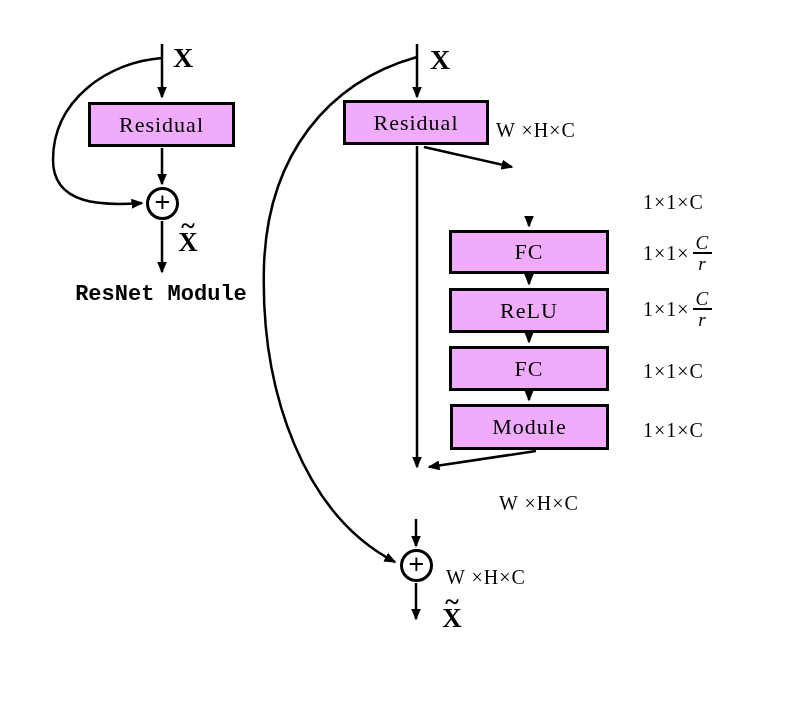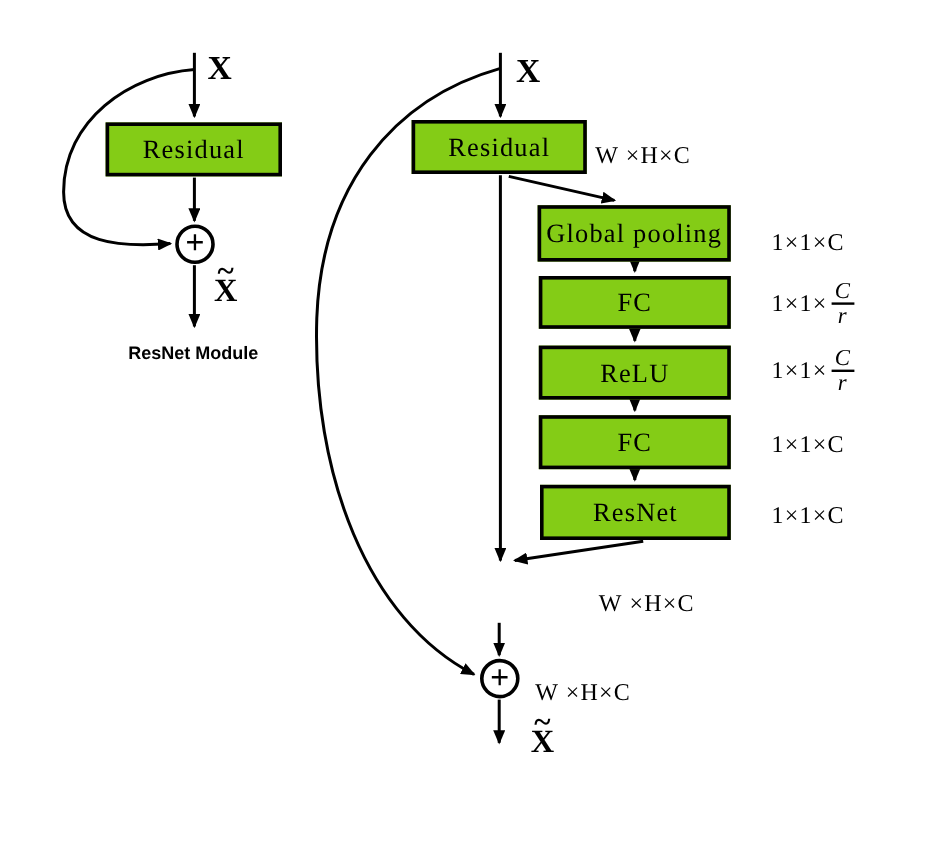--- a/index.html
+++ b/index.html
@@ -2,37 +2,37 @@
 <html><head>
 <meta charset="utf-8">
 <style>
   html,body{margin:0;padding:0;background:#fff;}
   .canvas{
     position:relative;width:792px;height:716px;background:#ffffff;
     font-family:"Liberation Serif","DejaVu Serif",serif;color:#000;overflow:hidden;
   }
   svg.wires{position:absolute;left:0;top:0;width:792px;height:716px;}
   .box{
-    position:absolute;box-sizing:border-box;border:3px solid #000;background:#84cc16;
+    position:absolute;box-sizing:border-box;border:3px solid #000;background:#f0abfc;
     display:flex;align-items:center;justify-content:center;
     font-size:22px;letter-spacing:1px;white-space:nowrap;
   }
   .node{
     position:absolute;box-sizing:border-box;width:33px;height:33px;border:3px solid #000;
     border-radius:50%;background:#fff;display:flex;align-items:center;justify-content:center;
     font-family:"Liberation Sans","DejaVu Sans",sans-serif;font-size:27px;font-weight:400;line-height:1;
     padding-bottom:2px;
   }
   .xin{position:absolute;font-weight:bold;font-size:28px;line-height:28px;}
   .xout{position:absolute;width:34px;text-align:center;font-weight:bold;}
   .xout .tilde{display:block;font-size:26px;line-height:9px;height:9px;}
   .xout .xchar{display:block;font-size:27px;line-height:25px;}
   .title{
-    position:absolute;font-family:Liberation Sans, sans-serif;
-    font-weight:bold;font-size:15px;text-align:center;line-height:24px;white-space:nowrap;
+    position:absolute;font-family:Liberation Mono, monospace;
+    font-weight:bold;font-size:22px;text-align:center;line-height:24px;white-space:nowrap;
   }
   .dim{position:absolute;font-size:20px;line-height:24px;letter-spacing:1px;white-space:nowrap;}
   .dim .it,.dim.italic{}
   .fracdim{position:absolute;display:flex;align-items:center;font-size:20px;letter-spacing:1px;}
   .frac{display:inline-flex;flex-direction:column;align-items:center;margin-left:3px;}
   .frac .num{font-style:italic;border-bottom:2px solid #000;padding:0 3px 1px;line-height:17px;font-size:19px;}
   .frac .den{font-style:italic;line-height:17px;font-size:19px;padding-top:1px;}
 </style>
 </head>
 <body>
@@ -78,21 +78,20 @@
   </span>
 
   <div class="title" style="left:41px;top:283px;width:240px">ResNet Module</div>
 
   <span class="xin" style="left:430px;top:46px;position:absolute">X</span>
 
   <div class="box" style="left:343px;top:100px;width:146px;height:45px">Residual</div>
 
   <span class="dim italic" style="left:496px;top:118px">W ×H×C</span>
 
-  <div class="box" style="left:448px;top:171px;width:161px;height:47px">Global pooling</div>
   <span class="dim" style="left:643px;top:190px"><span>1×1×</span><span class="it">C</span></span>
 
   <div class="box" style="left:449px;top:230px;width:160px;height:44px">FC</div>
   <span class="fracdim" style="left:643px;top:234px">
     <span>1×1×</span>
     <span class="frac">
       <span class="num">C</span>
       <span class="den">r</span>
     </span>
   </span>
@@ -102,21 +101,21 @@
     <span>1×1×</span>
     <span class="frac">
       <span class="num">C</span>
       <span class="den">r</span>
     </span>
   </span>
 
   <div class="box" style="left:449px;top:346px;width:160px;height:45px">FC</div>
   <span class="dim" style="left:643px;top:359px"><span>1×1×</span><span class="it">C</span></span>
 
-  <div class="box" style="left:450px;top:404px;width:159px;height:46px">ResNet</div>
+  <div class="box" style="left:450px;top:404px;width:159px;height:46px">Module</div>
   <span class="dim" style="left:643px;top:418px"><span>1×1×</span><span class="it">C</span></span>
 
   <span class="dim italic" style="left:499px;top:491px">W ×H×C</span>
 
   <div class="node" style="left:400px;top:549px">+</div>
   <span class="dim italic" style="left:446px;top:565px">W ×H×C</span>
 
   <span class="xout" style="left:435px;top:597px">
     <span class="tilde">~</span>
     <span class="xchar">X</span>

